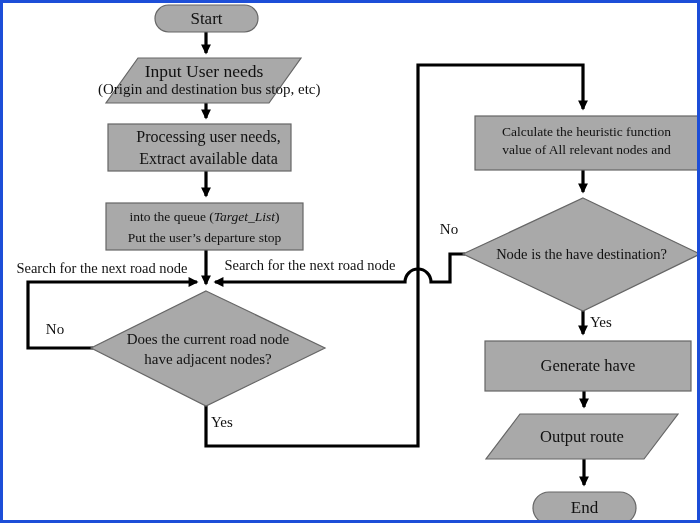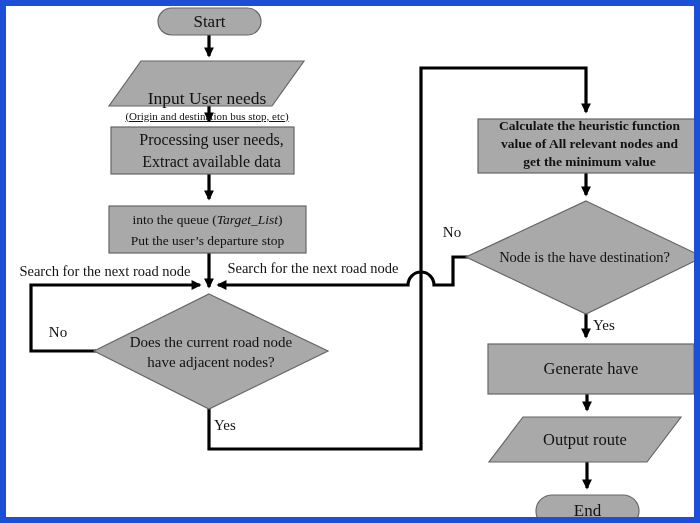--- a/index.html
+++ b/index.html
@@ -1,20 +1,20 @@
 <!DOCTYPE html>
 <html><head>
 <meta charset="utf-8">
 <style>
   html,body{margin:0;padding:0;background:#ffffff;}
   .stage{
     position:relative;
     width:700px;height:523px;
     background:#ffffff;
-    border:6px solid #1d4ed8;
+    border:3px solid #1d4ed8;
     box-sizing:border-box;
     font-family:"Liberation Serif", serif;
     color:#111111;
     overflow:hidden;
   }
   .stage svg{position:absolute;left:0;top:0;}
   .lbl{
     position:absolute;
     text-align:center;
     color:#111111;
@@ -61,44 +61,43 @@
       <rect x="472" y="113" width="223" height="54"></rect>
       <polygon points="580,195 697,251 580,308 460,251"></polygon>
       <rect x="482" y="338" width="206" height="50"></rect>
       <polygon points="517,411 675,411 641,456 483,456"></polygon>
       <rect x="530" y="489" width="103" height="32" rx="16"></rect>
     </g>
   </svg>
 
   <div class="lbl" style="left:152px;top:2px;width:103px;height:27px;line-height:27px;font-size:17px;">Start</div>
 
-  <div class="lbl" style="left:95px;top:57px;width:212px;margin-top:24px;">
+  <div class="lbl" style="left:95px;top:57px;width:212px;">
     <div style="font-size:17.5px;line-height:22px;">Input User needs</div>
-    <div style="font-size:11px;line-height:14px;text-decoration:underline;">(Origin and destination bus stop, etc)</div>
+    <div style="font-size:15px;line-height:14px;">(Origin and destination bus stop, etc)</div>
   </div>
 
   <div class="lbl flexcenter" style="left:105px;top:121px;width:201px;height:47px;font-size:16px;line-height:22px;">
     <div>Processing user needs,</div>
     <div>Extract available data</div>
   </div>
 
   <div class="lbl flexcenter" style="left:103px;top:200px;width:197px;height:47px;font-size:13.5px;line-height:21px;">
     <div><span>into the queue (</span><span class="ital">Target_List</span><span>)</span></div>
     <div>Put the user’s departure stop</div>
   </div>
 
   <div class="lbl flexcenter" style="left:88px;top:288px;width:234px;height:115px;font-size:15px;line-height:20px;">
     <div>Does the current road node</div>
     <div>have adjacent nodes?</div>
   </div>
 
-  <div class="lbl flexcenter" style="left:472px;top:113px;width:223px;height:50px;font-size:13.5px;line-height:18px;font-weight:bold;">
+  <div class="lbl flexcenter" style="left:472px;top:113px;width:223px;height:50px;font-size:13.5px;line-height:18px;">
     <div>Calculate the heuristic function</div>
     <div>value of All relevant nodes and</div>
-    <div>get the minimum value</div>
   </div>
 
   <div class="lbl flexcenter" style="left:460px;top:195px;width:237px;height:113px;font-size:14.5px;">
     <div>Node is the have destination?</div>
   </div>
 
   <div class="lbl" style="left:482px;top:338px;width:206px;height:50px;line-height:50px;font-size:16.5px;">Generate have</div>
 
   <div class="lbl" style="left:530px;top:489px;width:103px;height:32px;line-height:32px;font-size:17px;">End</div>
 

